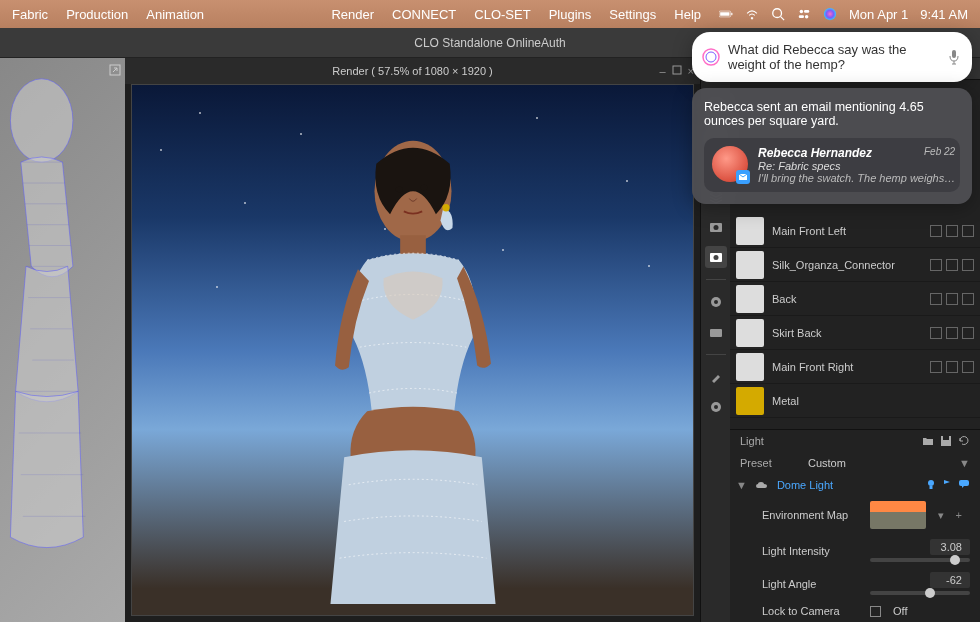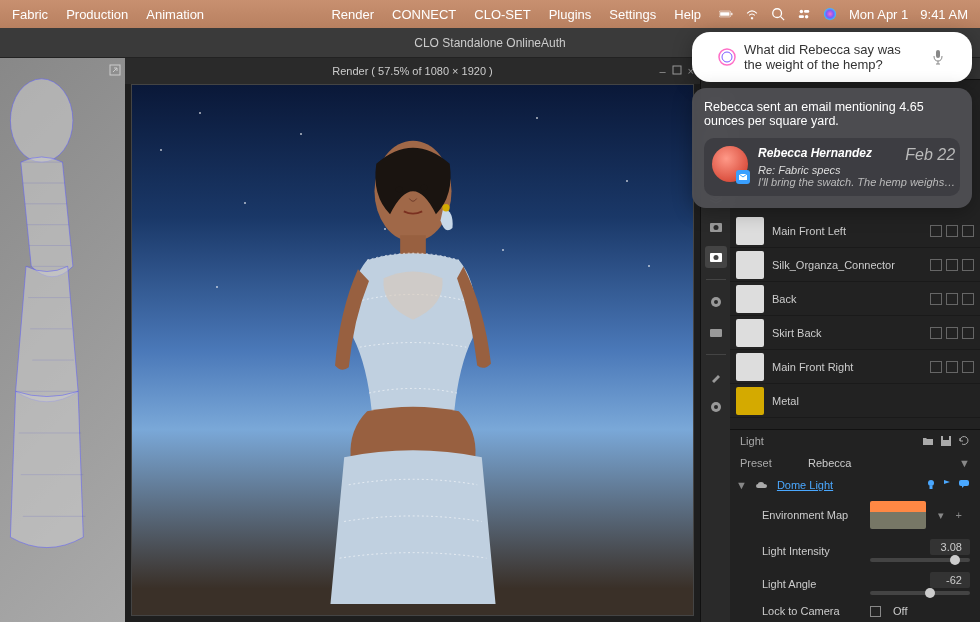--- a/index.html
+++ b/index.html
@@ -43,41 +43,41 @@
 .browser-item .swatch.light { background: #ddd; }
 .browser-item .label { flex: 1; white-space: nowrap; overflow: hidden; text-overflow: ellipsis; }
 .browser-item .actions { display: flex; gap: 4px; }
 .browser-item .actions span { width: 12px; height: 12px; border: 1px solid #666; display: inline-block; }
 
 .prop-editor { border-top: 1px solid #111; }
 .prop-row { display: flex; align-items: center; padding: 5px 10px; gap: 8px; font-size: 11px; }
 .prop-row .plabel { width: 60px; color: #aaa; }
 .prop-row .pval { flex: 1; }
 .prop-row .picons { display: flex; gap: 6px; color: #888; }
-.dome-light { color: #4aa8ff; text-decoration: underline; }
+.dome-light { color: #4aa8ff; }
 .dome-row { padding-left: 20px; }
 .env-thumb { width: 56px; height: 28px; background: linear-gradient(to bottom, #ff8844 40%, #776 40%); border-radius: 2px; }
 .slider { width: 100%; height: 4px; background: #444; border-radius: 2px; position: relative; }
 .slider .thumb { position: absolute; width: 10px; height: 10px; background: #ccc; border-radius: 50%; top: -3px; }
 .valbox { background: #333; padding: 2px 8px; border-radius: 2px; font-size: 11px; text-align: right; min-width: 40px; display: inline-block; }
 .checkbox { width: 11px; height: 11px; border: 1px solid #888; display: inline-block; margin-right: 4px; }
 
 .assistant-overlay { position: absolute; top: 32px; right: 8px; width: 280px; z-index: 100; }
-.assist-query { background: #fff; border-radius: 18px; padding: 10px 26px; display: flex; align-items: center; gap: 8px; font-size: 13px; color: #333; box-shadow: 0 4px 20px rgba(0,0,0,0.3); }
+.assist-query { background: #fff; border-radius: 18px; padding: 10px 10px; display: flex; align-items: center; gap: 8px; font-size: 13px; color: #333; box-shadow: 0 4px 20px rgba(0,0,0,0.3); }
 .assist-query .qicon { width: 18px; height: 18px; flex-shrink: 0; }
 .assist-query .mic { width: 16px; height: 16px; flex-shrink: 0; }
 .assist-answer { background: rgba(80,80,85,0.92); backdrop-filter: blur(10px); border-radius: 14px; padding: 12px; margin-top: 6px; color: #fff; font-size: 12.5px; box-shadow: 0 4px 20px rgba(0,0,0,0.3); }
 .assist-card { background: rgba(60,60,65,0.9); border-radius: 10px; padding: 8px; margin-top: 10px; display: flex; gap: 10px; align-items: flex-start; }
 .assist-avatar { width: 36px; height: 36px; border-radius: 50%; background: radial-gradient(circle at 40% 35%, #ff9988, #cc3322); flex-shrink: 0; position: relative; }
 .assist-avatar .mailbadge { position: absolute; bottom: -2px; right: -2px; width: 14px; height: 14px; background: #3aa0ff; border-radius: 3px; display: flex; align-items: center; justify-content: center; }
 .assist-card .cinfo { flex: 1; font-style: italic; }
 .assist-card .cname { font-weight: 600; font-size: 12px; }
 .assist-card .csubj { font-size: 11px; color: #ddd; }
 .assist-card .csnip { font-size: 11px; color: #bbb; white-space: nowrap; overflow: hidden; text-overflow: ellipsis; }
-.assist-card .cdate { font-size: 16px; color: #bbb; }
+.assist-card .cdate { font-size: 10px; color: #bbb; }
 </style>
 </head>
 <body>
 
 <div class="menubar">
   <div class="app-menus">
     <span>Fabric</span>
     <span>Production</span>
     <span>Animation</span>
   </div>
@@ -345,21 +345,21 @@
               <rect x="1" y="1" width="10" height="10"></rect>
               <rect x="3" y="1" width="6" height="4" fill="#222"></rect>
             </svg>
           <svg width="12" height="12" viewBox="0 0 12 12" fill="none" stroke="#aaa">
               <path d="M2 6 A4 4 0 1 1 4 9 M2 6 L2 3 M2 6 L5 6"></path>
             </svg>
         </span>
       </div>
       <div class="prop-row">
         <span class="plabel">Preset</span>
-        <span class="pval">Rebecca</span>
+        <span class="pval">Custom</span>
         <span style="color:#888">▼</span>
       </div>
       <div class="prop-row dome-row">
         <span style="color:#888;margin-left:-14px">▼</span>
         <svg width="14" height="10" viewBox="0 0 14 10" fill="#aaa">
             <path d="M3 8 Q1 8 1 6 Q1 4 3 4 Q3 2 6 2 Q9 2 9 4 Q12 4 12 6 Q12 8 10 8 Z"></path>
           </svg>
         <span class="dome-light">Dome Light</span>
         <span style="flex:1"></span>
         <span class="picons" style="color:#4aa8ff">

